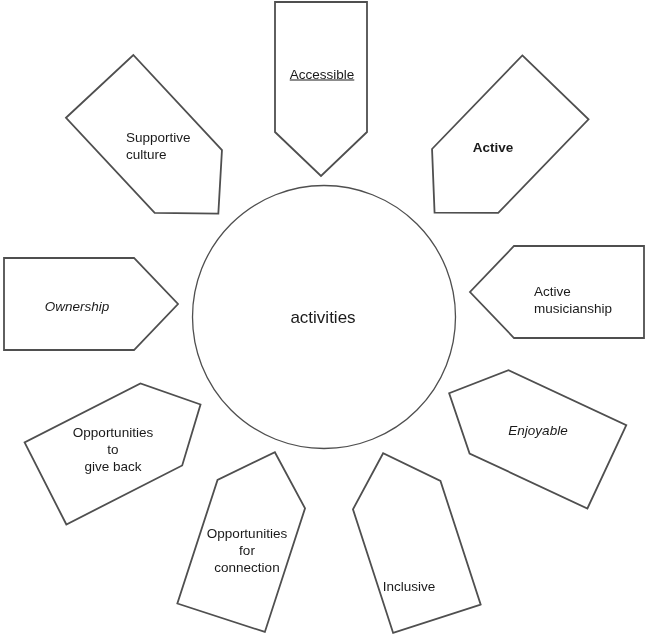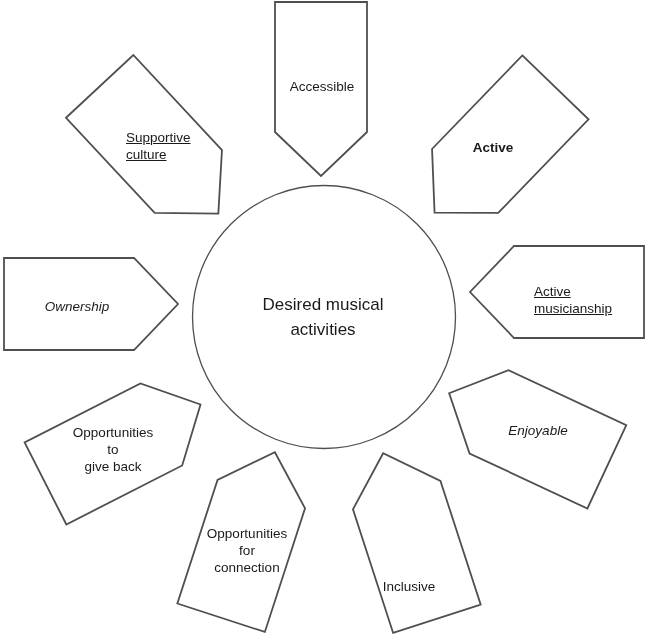--- a/index.html
+++ b/index.html
@@ -34,21 +34,20 @@
     line-height: 17px;
     white-space: nowrap;
   }
   .node-label.center-align {
     transform: translate(-50%, -50%);
     text-align: center;
   }
   .node-label.left-align {
     transform: translate(0, -50%);
     text-align: left;
-    text-decoration: underline;
   }
   .circle-label {
     position: absolute;
     color: #1a1a1a;
     font-size: 17px;
     line-height: 25px;
     text-align: center;
     transform: translate(-50%, -50%);
     white-space: nowrap;
   }
@@ -64,24 +63,23 @@
       <polygon points="-46,-87 46,-87 46,43 0,87 -46,43" transform="translate(557 292) rotate(90)" fill="#ffffff" stroke="#4f4f4f" stroke-width="1.8" stroke-linejoin="miter"></polygon>
       <polygon points="-46,-87 46,-87 46,43 0,87 -46,43" transform="translate(528 430) rotate(115)" fill="#ffffff" stroke="#4f4f4f" stroke-width="1.8" stroke-linejoin="miter"></polygon>
       <polygon points="-46,-87 46,-87 46,43 0,87 -46,43" transform="translate(410 536) rotate(162)" fill="#ffffff" stroke="#4f4f4f" stroke-width="1.8" stroke-linejoin="miter"></polygon>
       <polygon points="-46,-87 46,-87 46,43 0,87 -46,43" transform="translate(248 535) rotate(198)" fill="#ffffff" stroke="#4f4f4f" stroke-width="1.8" stroke-linejoin="miter"></polygon>
       <polygon points="-46,-87 46,-87 46,43 0,87 -46,43" transform="translate(123 444) rotate(243)" fill="#ffffff" stroke="#4f4f4f" stroke-width="1.8" stroke-linejoin="miter"></polygon>
       <polygon points="-46,-87 46,-87 46,43 0,87 -46,43" transform="translate(91 304) rotate(270)" fill="#ffffff" stroke="#4f4f4f" stroke-width="1.8" stroke-linejoin="miter"></polygon>
       <polygon points="-46,-87 46,-87 46,43 0,87 -46,43" transform="translate(159 150) rotate(317)" fill="#ffffff" stroke="#4f4f4f" stroke-width="1.8" stroke-linejoin="miter"></polygon>
     </svg>
   <div class="labels" id="labels-layer">
     <div class="circle-label" id="center-label" style="left: 323px; top: 317px;">
-      <div>Desired musical</div>
       <div>activities</div>
     </div>
-  <div class="node-label center-align" style="left: 322px; top: 86px;">
+  <div class="node-label center-align" style="left: 322px; top: 74px; text-decoration: underline;">
         <div>Accessible</div>
       </div>
       <div class="node-label center-align" style="left: 493px; top: 147px; font-weight: bold;">
         <div>Active</div>
       </div>
       <div class="node-label left-align" style="left: 534px; top: 300px;">
         <div>Active</div>
         <div>musicianship</div>
       </div>
       <div class="node-label center-align" style="left: 538px; top: 430px; font-style: italic;">

